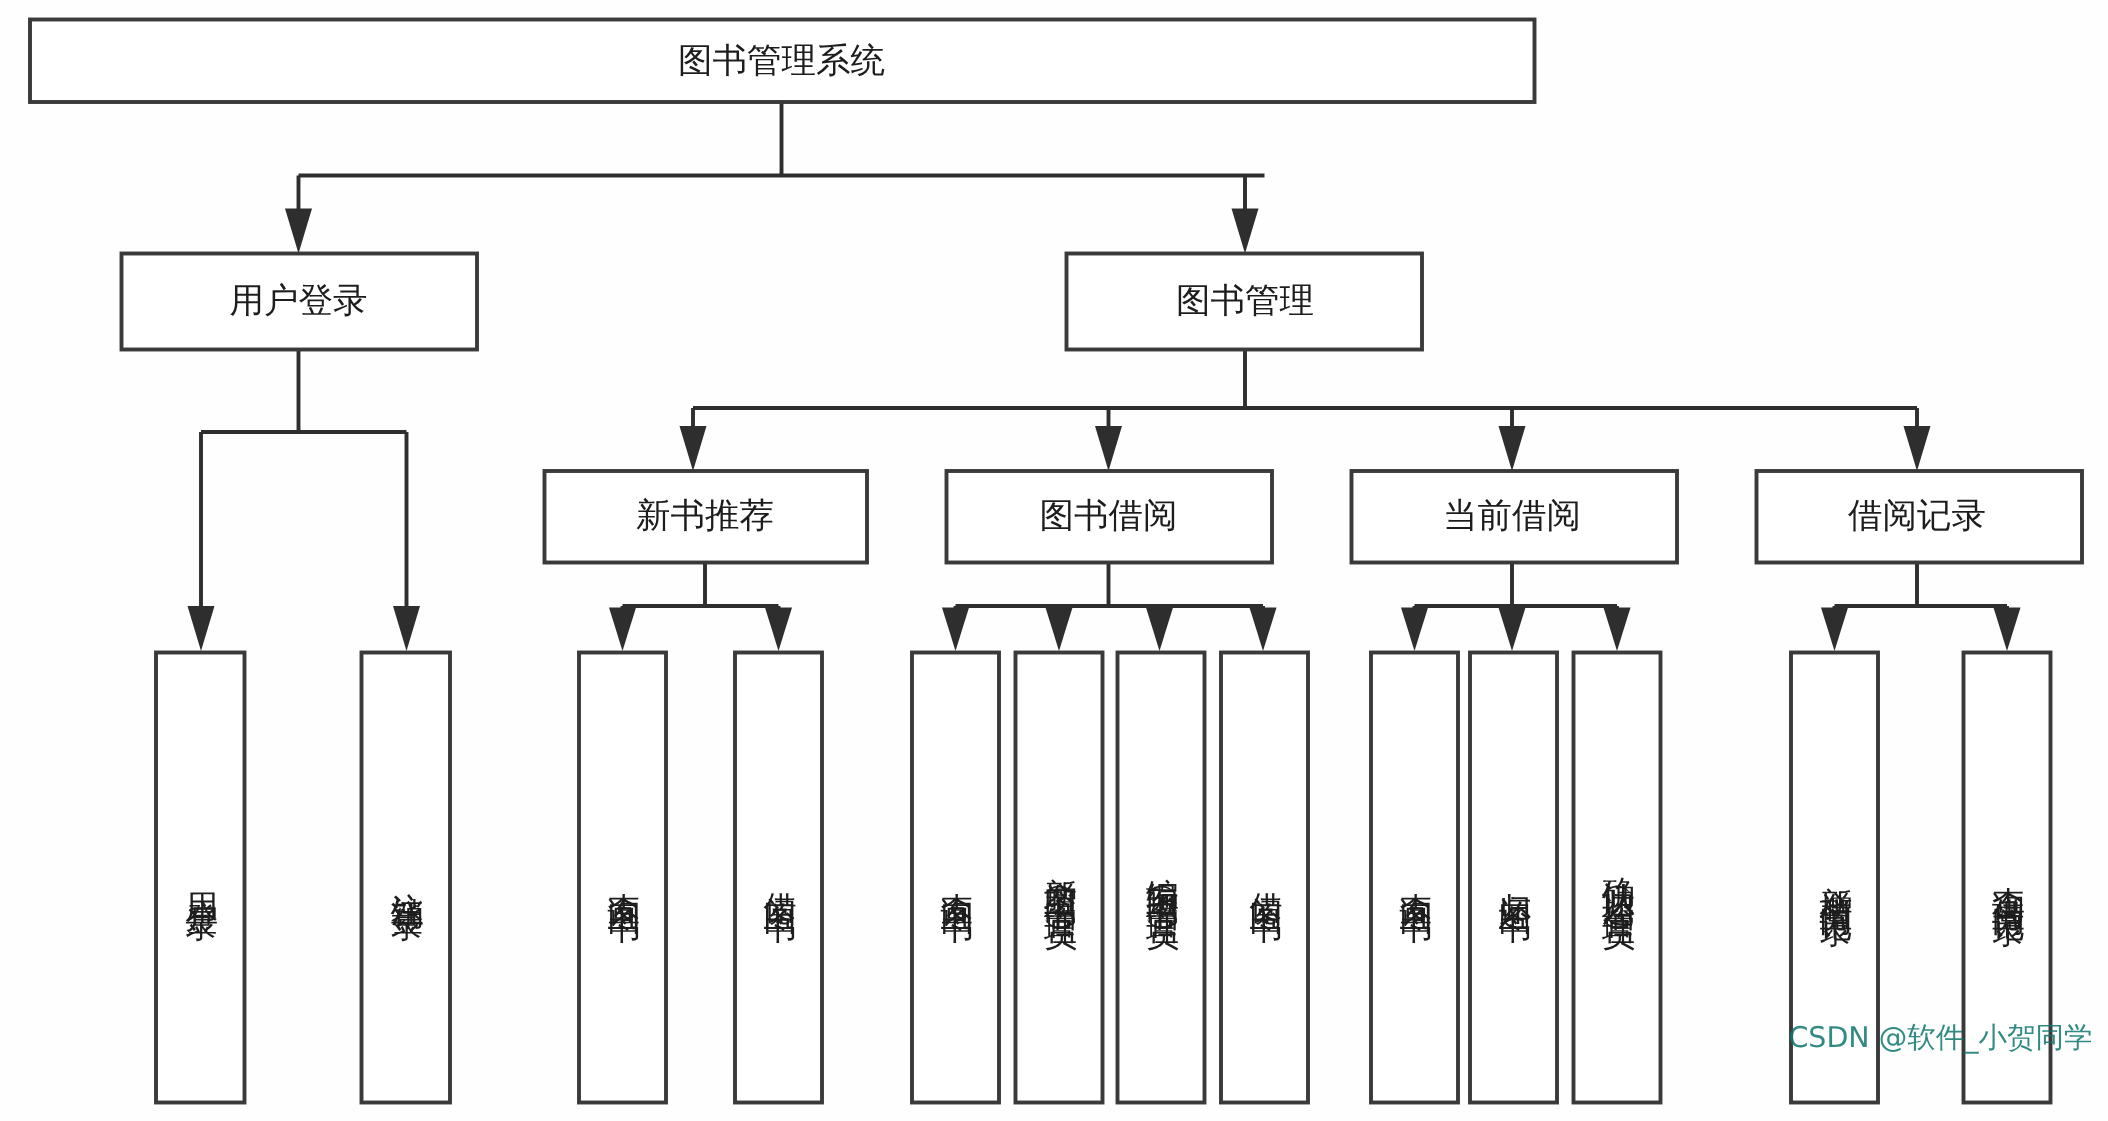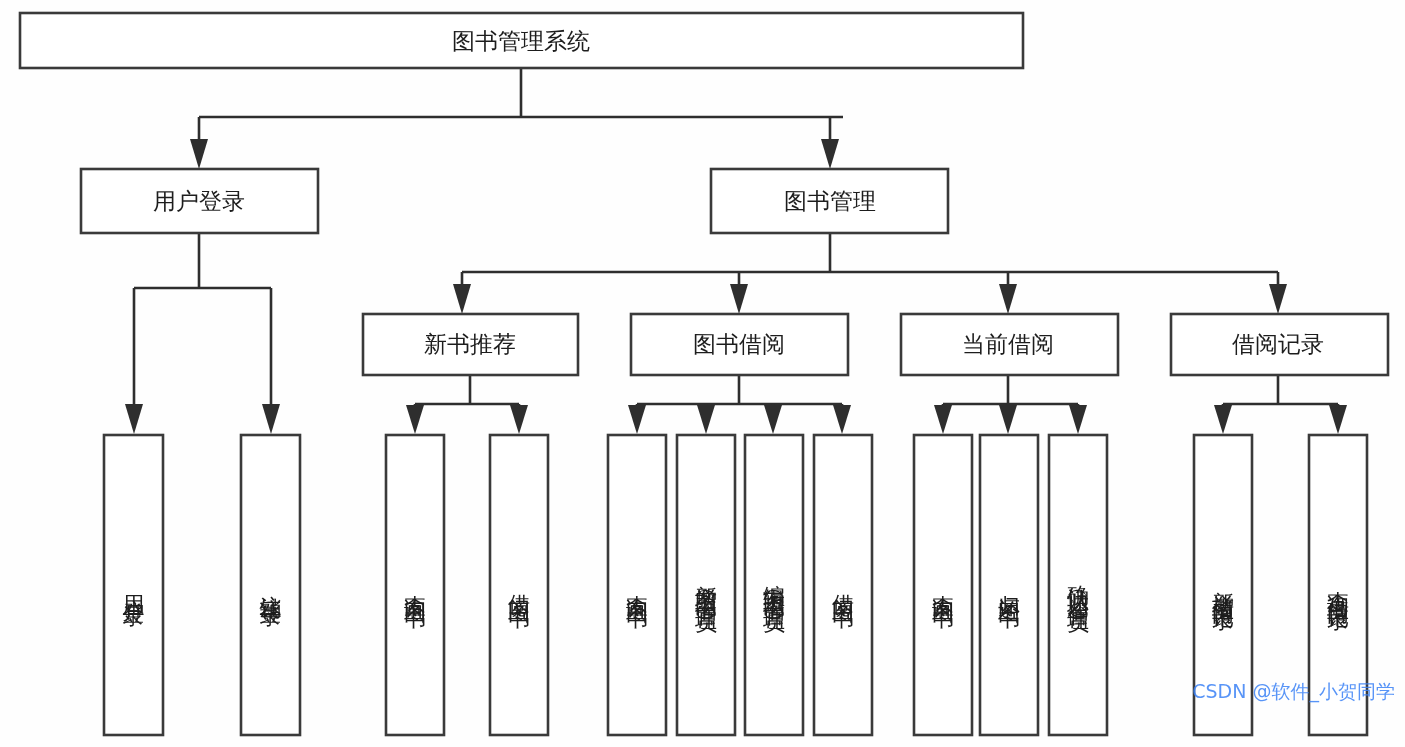--- a/index.html
+++ b/index.html
@@ -22,21 +22,21 @@
     position:absolute;
     display:flex;align-items:center;justify-content:center;
     writing-mode:vertical-rl;text-orientation:upright;
     font-family:"DejaVu Sans","Liberation Sans",sans-serif;
     font-size:22px;color:#1d1d1d;letter-spacing:4px;
     line-height:1;pointer-events:none;white-space:nowrap;
   }
   .watermark{
     position:absolute;right:10px;bottom:4px;
     font-family:"DejaVu Sans","Liberation Sans",sans-serif;
-    font-size:19px;color:#3b82f6;opacity:.85;white-space:nowrap;
+    font-size:19px;color:#0f766e;opacity:.85;white-space:nowrap;
   }
 </style>
 </head>
 <body>
 
 <div id="diagram-root">
 
   <svg id="flow" viewBox="0 0 1405 747" xmlns="http://www.w3.org/2000/svg">
 
     <g>

